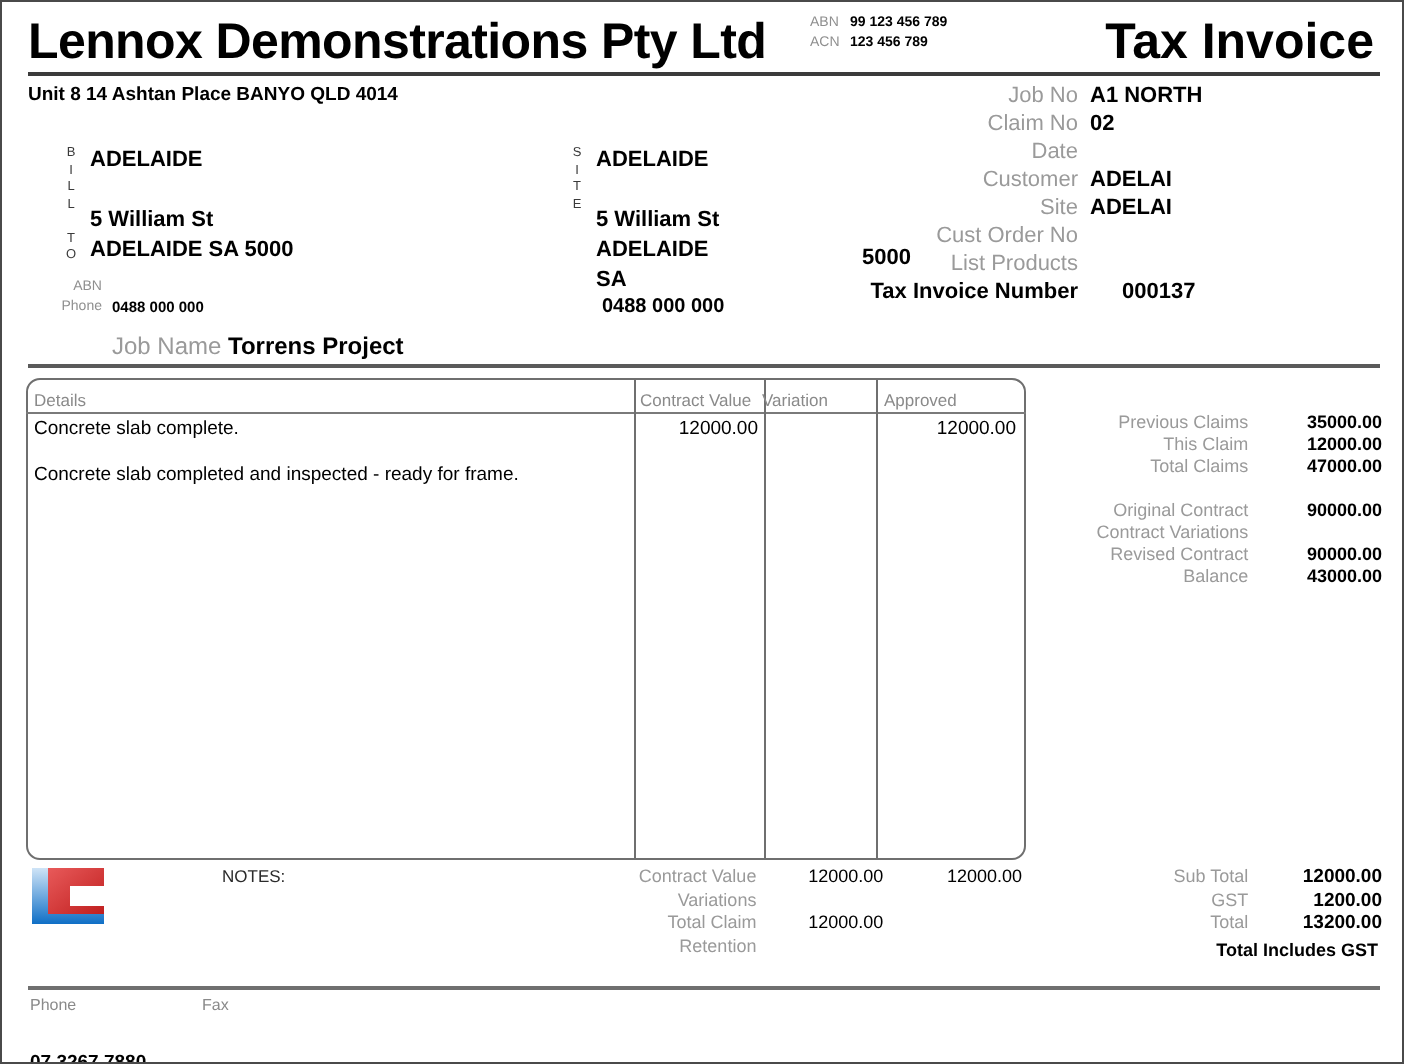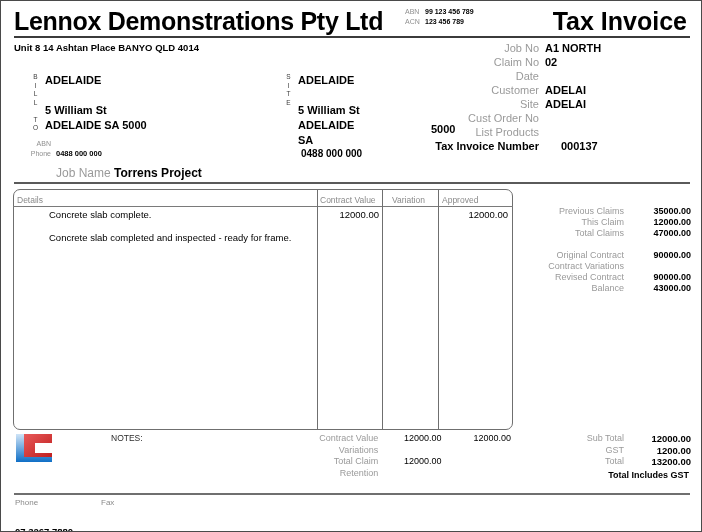--- a/index.html
+++ b/index.html
@@ -146,24 +146,24 @@
   #colrule-3 { left: 437px; }
 
   .th {
     font-size: 8.5px;
     color: #8a8a8a;
     top: 194px;
     white-space: nowrap;
   }
   #th-details { left: 16px; }
   #th-contract { left: 319px; }
-  #th-variation { left: 391px; }
+  #th-variation { left: 380px; }
   #th-approved { left: 441px; }
 
-  .detail-line { left: 16px; font-size: 9.5px; white-space: nowrap; margin-left: 32px; }
+  .detail-line { left: 16px; font-size: 9.5px; white-space: nowrap; }
   #detail-line-0 { top: 208px; }
   #detail-line-1 { top: 231px; }
 
   .rowval { font-size: 9.5px; top: 208px; }
   #row-contract { left: 316px; width: 62px; text-align: right; }
   #row-approved { left: 437px; width: 70px; text-align: right; }
 
   
   #claims { left: 520px; top: 205px; width: 170px; }
   #claims .crow { display: flex; align-items: baseline; height: 11px; }

